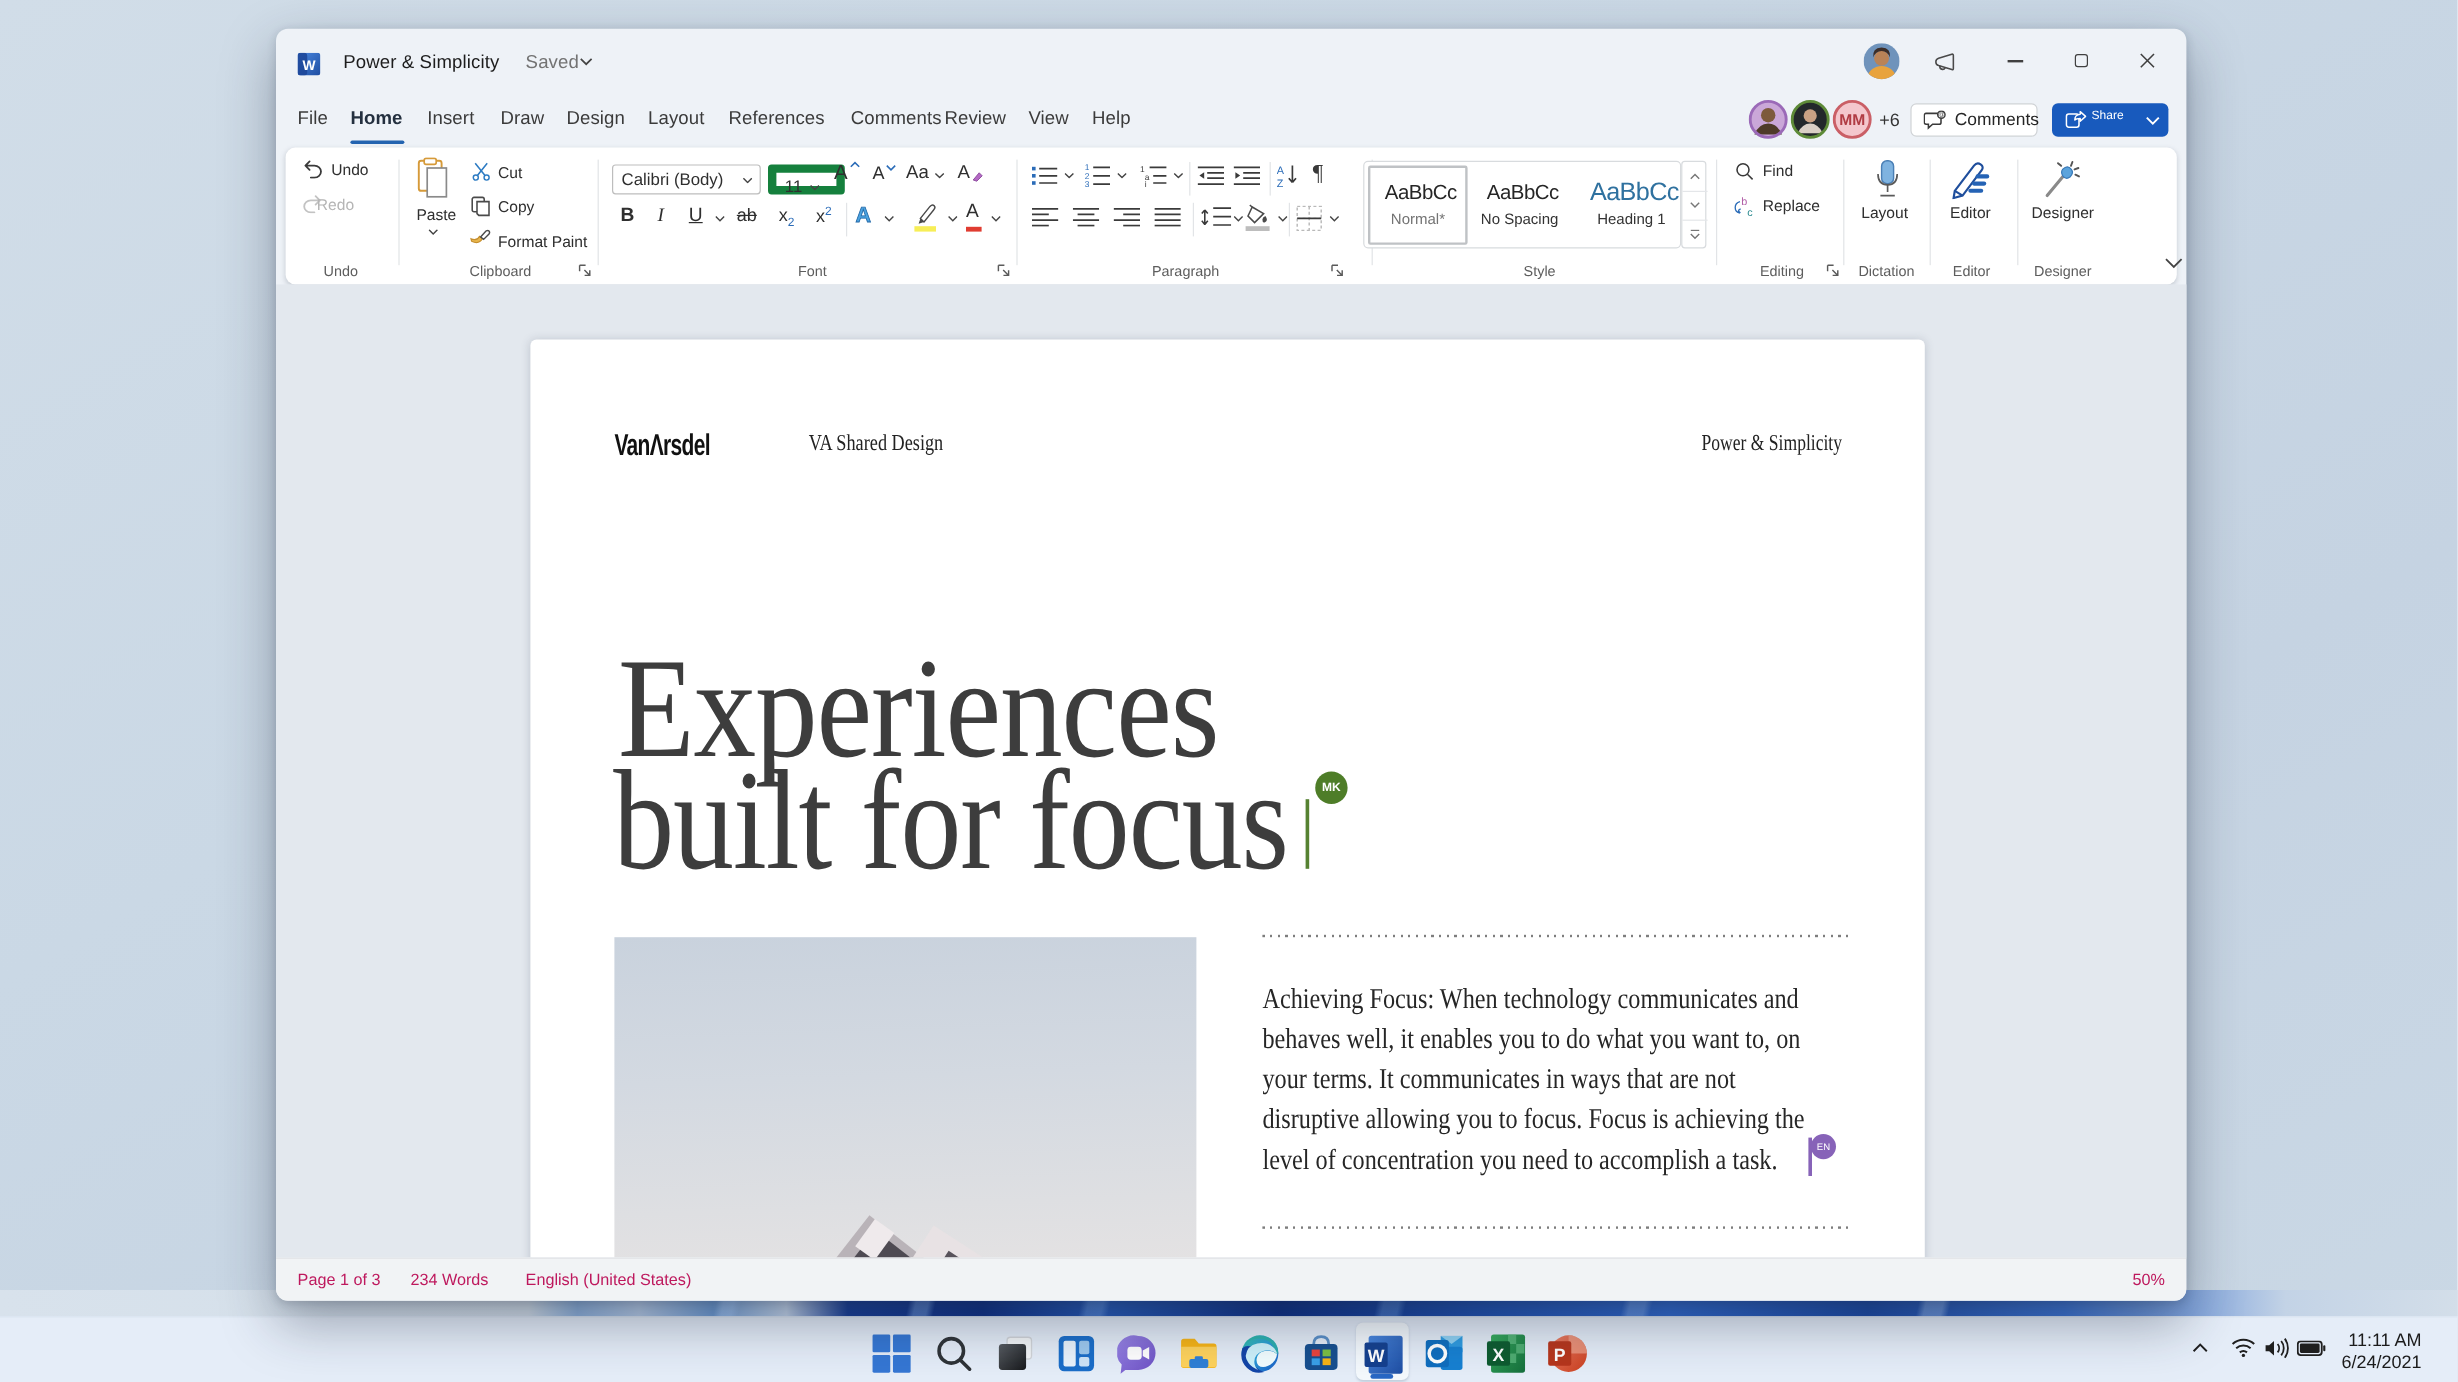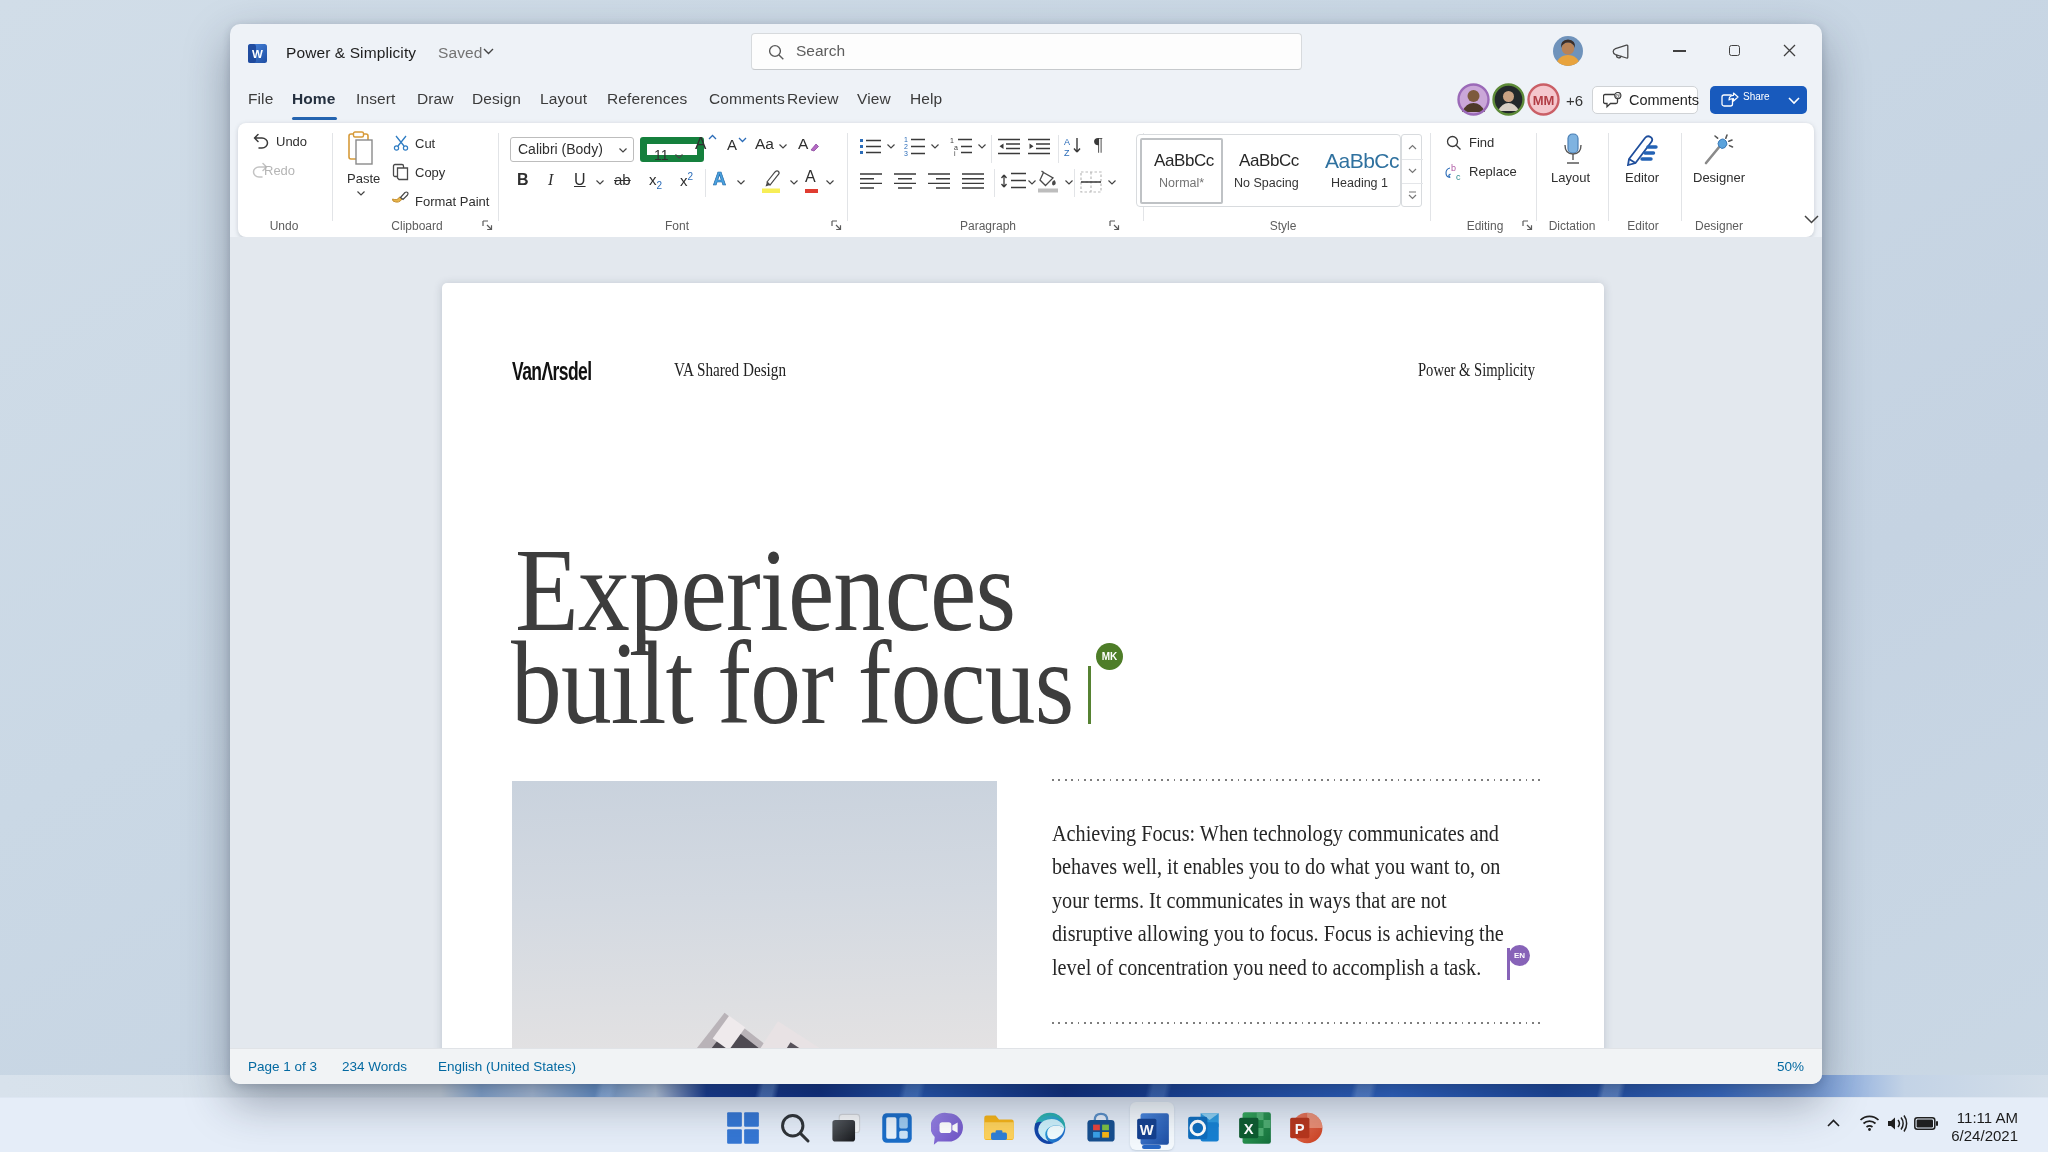--- a/index.html
+++ b/index.html
@@ -9,21 +9,21 @@
   #desktop{position:fixed;left:0;top:0;width:2048px;height:1152px;
     background:linear-gradient(150deg,#d1dde8 0%,#cad8e5 35%,#c5d3e2 70%,#cad8e5 100%)}
   #strip{position:absolute;left:0;top:1075px;width:2048px;height:22px;
     background:linear-gradient(90deg,#d8e2ec 0%,#d4dfe9 21.5%,#8fb2dd 23.5%,#b7cce8 26%,#6f9cd4 29%,#c5d6ec 32%,#163c96 34.5%,#0d2f86 40%,#2458b7 45%,#0c2e84 52%,#1d4eae 60%,#2e67cd 68%,#1a49a6 76%,#3a71d0 84%,#7fa3dc 89%,#c3d3e6 93%,#d3dee9 100%)}
   #strip .streaks{position:absolute;inset:0;
     background:linear-gradient(103deg,transparent 0 29.2%,rgba(170,205,250,.5) 29.5% 29.9%,transparent 30.2% 37%,rgba(140,185,245,.45) 37.3% 37.8%,transparent 38.1% 44%,rgba(120,170,240,.4) 44.3% 44.9%,transparent 45.2% 56%,rgba(130,180,245,.35) 56.3% 56.9%,transparent 57.2% 66%,rgba(150,190,248,.4) 66.3% 66.9%,transparent 67.2% 78%,rgba(170,205,252,.45) 78.3% 79%,transparent 79.3% 100%)}
   #window{position:absolute;left:230px;top:24px;width:1592px;height:1060px;
     background:#eef2f7;border-radius:10px;box-shadow:0 18px 45px rgba(30,40,60,.38),0 2px 8px rgba(30,40,60,.18);overflow:hidden}
   #taskbar{position:absolute;left:0;top:1097px;width:2048px;height:55px;background:#e5edf8;border-top:1px solid #dde6f2}
   .tbicon{position:absolute;top:13px;width:34px;height:34px}
-  #statusbar{position:absolute;left:0;top:1024px;width:1592px;height:36px;background:#f1f3f5;border-top:1px solid #e0e3e7;font-size:13.5px;color:#0369a1}
+  #statusbar{position:absolute;left:0;top:1024px;width:1592px;height:36px;background:#f1f3f5;border-top:1px solid #e0e3e7;font-size:13.5px;color:#be185d}
   #statusbar span{position:absolute;top:10px}
   
   #titlebar{position:absolute;left:0;top:0;width:1592px;height:54px}
   .ttxt{position:absolute;top:20px;font-size:15.5px;color:#1d1d1d;letter-spacing:.1px}
   
   .tab{position:absolute;top:66px;font-size:15.5px;color:#3b3b3b;letter-spacing:.1px}
   
   #ribbon{position:absolute;left:8px;top:99px;width:1576px;height:114px;background:#fff;border-radius:8px;
      box-shadow:0 1.5px 4px rgba(100,110,125,.28)}
   .rsep{position:absolute;top:10px;height:88px;width:1px;background:#e2e4e7}
@@ -202,27 +202,20 @@
           </defs>
         <rect x="0" y="0" width="19" height="19" rx="2.5" fill="url(#wg)"></rect>
         <rect x="0" y="0" width="8" height="19" rx="2.5" fill="#1b4497" opacity=".85"></rect>
         <text x="9.5" y="14" font-size="11.5" font-weight="bold" fill="#fff" text-anchor="middle" font-family="Liberation Sans">W</text>
       </svg>
       <span class="ttxt" style="left:56px">Power &amp; Simplicity</span>
       <span class="ttxt" style="left:208px;color:#737373">Saved</span>
       <svg class="abs" style="left:253px;top:24px" width="11" height="7" viewBox="0 0 11 7">
           <path d="M1 1l4.5 4.5L10 1" stroke="#444" stroke-width="1.4" fill="none"></path>
         </svg>
-      <div class="abs" style="left:521px;top:9px;width:551px;height:37px;background:#fdfdfd;border:1px solid #d7dadd;border-bottom-color:#c6c9cc;border-radius:4px">
-        <svg class="abs" style="left:16px;top:10px" width="17" height="17" viewBox="0 0 17 17">
-            <circle cx="7" cy="7" r="5.4" stroke="#5a5a5a" stroke-width="1.4" fill="none"></circle>
-            <path d="M11 11l4.3 4.3" stroke="#5a5a5a" stroke-width="1.4"></path>
-          </svg>
-        <span class="abs" style="left:44px;top:8px;font-size:15.5px;color:#5d5d5d">Search</span>
-      </div>
       <svg class="abs" style="left:1323px;top:12px" width="30" height="30" viewBox="0 0 30 30">
         <defs>
             <clipPath id="avc">
               <circle cx="15" cy="15" r="15"></circle>
             </clipPath>
           </defs>
         <g clip-path="url(#avc)">
           <rect width="30" height="30" fill="#6f93bb"></rect>
           <ellipse cx="15" cy="30" rx="12" ry="11" fill="#e8a33d"></ellipse>
           <circle cx="15" cy="12.5" r="6.2" fill="#b98357"></circle>
@@ -607,21 +600,21 @@
         <div class="abs" style="left:178px;top:246px;width:76px;height:86px;background:#b9b3b8;transform:rotate(38deg)"></div>
         <div class="abs" style="left:188px;top:254px;width:58px;height:76px;background:#4e4a52;transform:rotate(38deg)"></div>
         <div class="abs" style="left:240px;top:252px;width:66px;height:76px;background:#e8e2e4;transform:rotate(33deg)"></div>
         <div class="abs" style="left:257px;top:268px;width:44px;height:66px;background:#57525a;transform:rotate(33deg)"></div>
         <div class="abs" style="left:207px;top:238px;width:20px;height:28px;background:#efeaec;transform:rotate(36deg)"></div>
       </div>
 
       <div class="abs" style="left:610px;top:496px;width:488px;height:2px;background-image:repeating-linear-gradient(90deg,#7d7d7d 0 1.8px,transparent 1.8px 6.4px)"></div>
       <div class="abs serif" style="left:610px;top:534px;width:620px;font-size:24px;line-height:33.4px;color:#262626;transform:scaleX(.842);transform-origin:left top;white-space:nowrap">Achieving Focus: When technology communicates and<br>behaves well, it enables you to do what you want to, on<br>your terms. It communicates in ways that are not<br>disruptive allowing you to focus. Focus is achieving the<br>level of concentration you need to accomplish a task.</div>
       <div class="abs" style="left:1065px;top:665px;width:2.5px;height:32px;background:#8763b8"></div>
-      <div class="abs" style="left:1067px;top:662px;width:21px;height:21px;border-radius:50%;background:#8763b8;color:#fff;font-size:8px;font-weight:bold;text-align:center;line-height:21px">EN</div>
+      <div class="abs" style="left:1067px;top:662px;width:21px;height:21px;border-radius:50%;background:#8763b8;color:#fff;font-size:8px;font-weight:normal;text-align:center;line-height:21px">EN</div>
       <div class="abs" style="left:610px;top:739px;width:488px;height:2px;background-image:repeating-linear-gradient(90deg,#7d7d7d 0 1.8px,transparent 1.8px 6.4px)"></div>
     </div>
       </div>
     <div id="statusbar">
       <span style="left:18px">Page 1 of 3</span>
       <span style="left:112px">234 Words</span>
       <span style="left:208px">English (United States)</span>
       <span style="left:1547px">50%</span>
     </div>
   </div>

